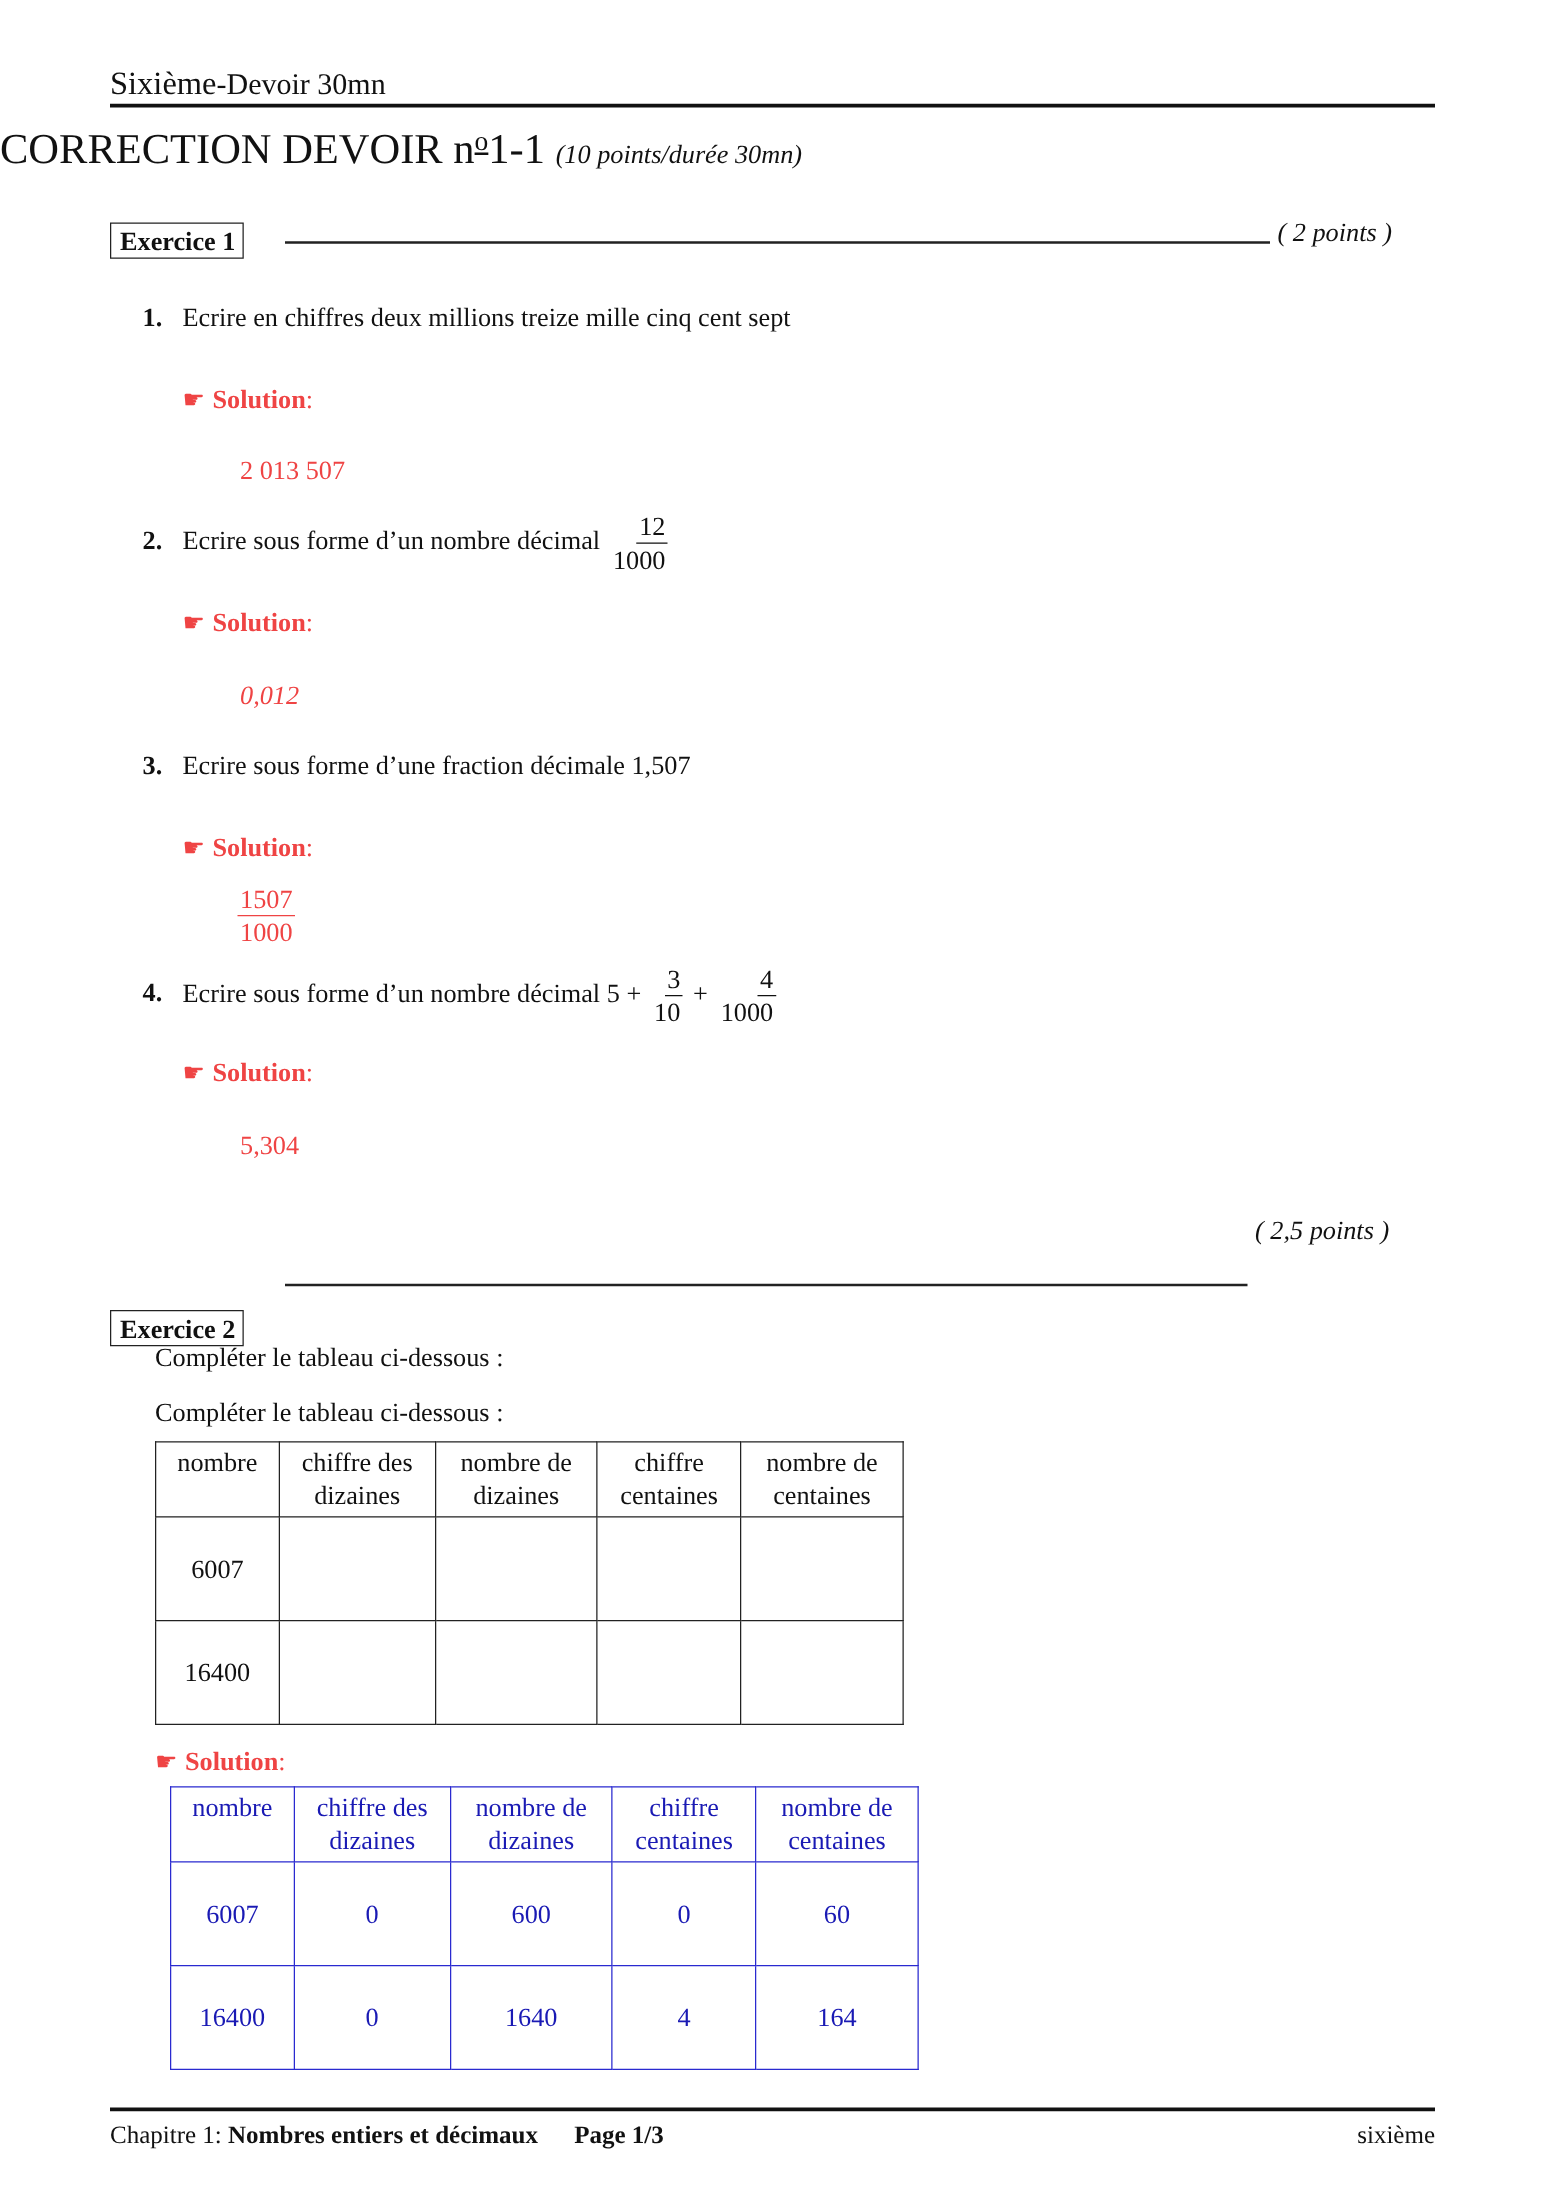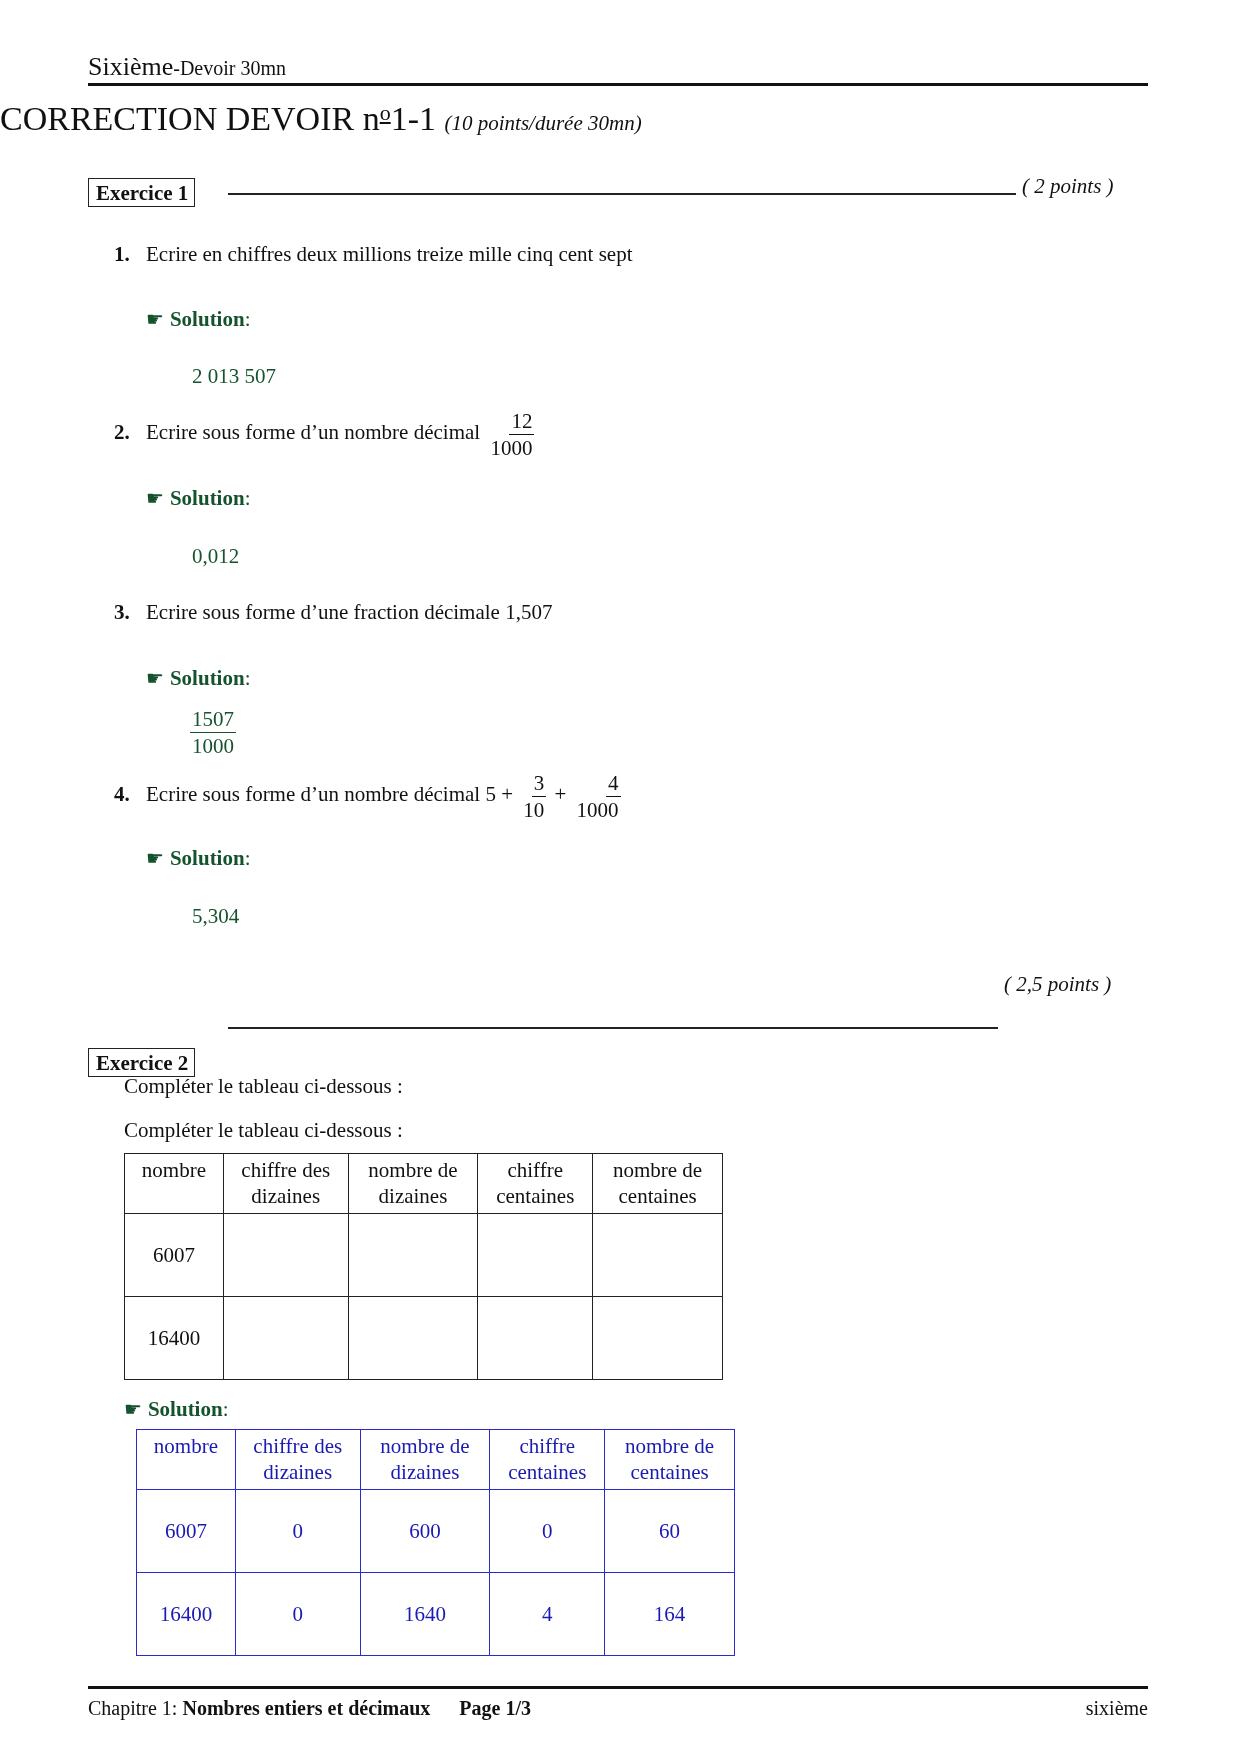--- a/index.html
+++ b/index.html
@@ -2,26 +2,26 @@
 <html><head>
 <meta charset="utf-8">
 <style>
   html, body { margin: 0; padding: 0; background: #ffffff; }
   body {
     width: 1240px; height: 1754px; position: relative; overflow: hidden;
     font-family: "Liberation Serif", "DejaVu Serif", serif;
     color: #111111;
   }
   .abs { position: absolute; }
-  .blue { color: #14532d; }
+  .blue { color: #ef4444; }
 
   
   .hdr { left: 88px; top: 52px; width: 1060px; height: 32px; font-size: 22px; white-space: nowrap; }
   .hdr .big { font-size: 26px; }
-  .hdr .sm { font-size: 20px; }
+  .hdr .sm { font-size: 24px; }
   .hdr .chap { position: absolute; left: 305px; top: 3px; font-size: 22px; }
   .hdr-rule { left: 88px; top: 83px; width: 1060px; height: 3px; background: #111; }
 
   .title { left: 0; top: 100px; width: 1240px; text-align: left; font-size: 34px; white-space: nowrap; }
   .title sup { font-size: 22px; text-decoration: underline; vertical-align: 10px; }
   .title .sub { font-size: 21px; font-style: italic; }
 
   
   .ex-box { border: 1.5px solid #222; font-weight: bold; font-size: 21px; padding: 2px 6px 1px 7px; line-height: 24px; white-space: nowrap; }
   .ex-line { height: 1.5px; background: #222; }
@@ -81,21 +81,21 @@
 <div class="abs q" style="left:114px; top:408px;">
   <span class="num">2.</span><span>Ecrire sous forme d’un nombre décimal</span>
   <span class="frac">
       <span class="n">12</span>
       <span class="d">1000</span>
     </span>
 </div>
 <div class="abs sol blue" style="left:146px; top:486px;">
   <span class="hand">☛</span><span>Solution</span><span class="colon">:</span>
 </div>
-<div class="abs ans blue" style="left:192px; top:544px;">0,012</div>
+<div class="abs ans blue" style="left:192px; top:544px;font-style:italic;">0,012</div>
 
 <div class="abs q" style="left:114px; top:600px;">
   <span class="num">3.</span><span>Ecrire sous forme d’une fraction décimale 1,507</span>
 </div>
 <div class="abs sol blue" style="left:146px; top:666px;">
   <span class="hand">☛</span><span>Solution</span><span class="colon">:</span>
 </div>
 <div class="abs ans blue" style="left:190px; top:706px;">
   <span class="frac" style="margin:0;">
       <span class="n">1507</span>

